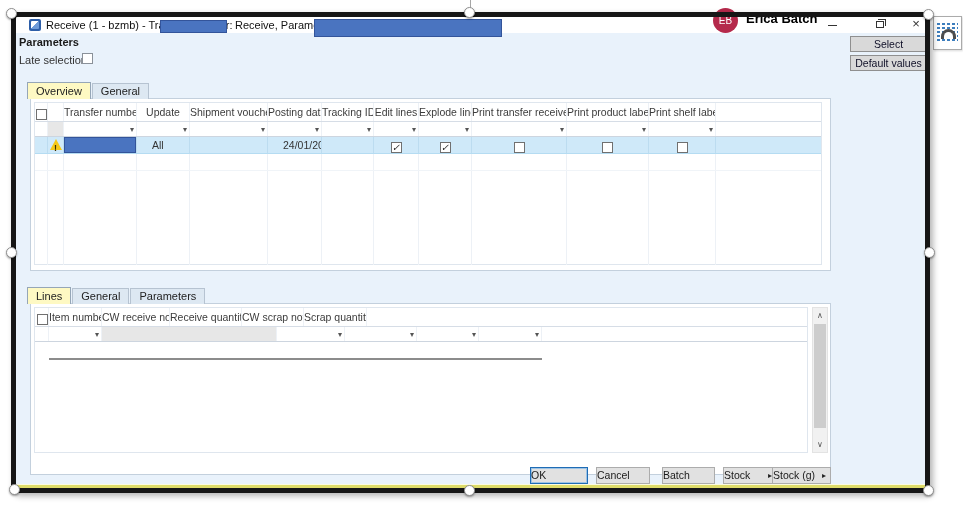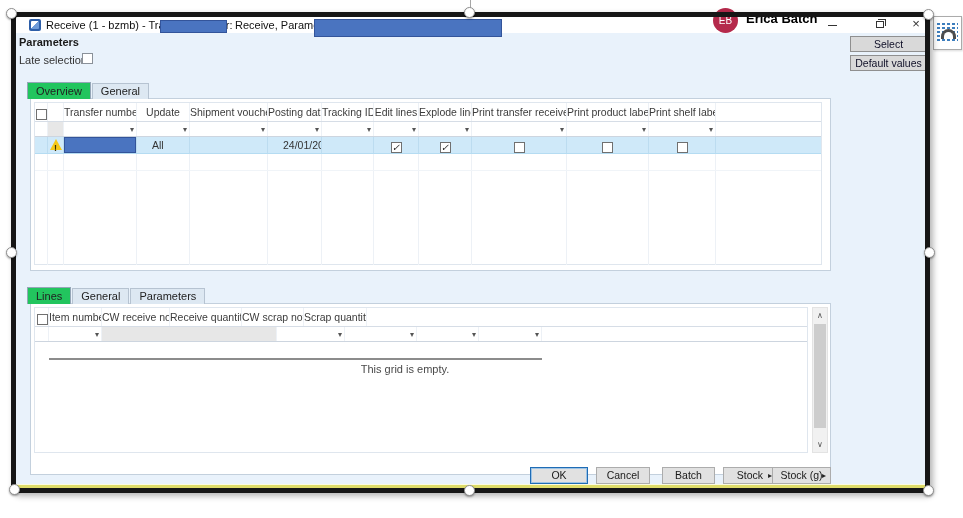--- a/index.html
+++ b/index.html
@@ -57,21 +57,21 @@
   .side-btn { position:absolute; left:834px; width:77px; height:16px; background:#d9d9d9; border:1px solid #8f8f8f;
               font-size:10.5px; color:#101028; text-align:center; line-height:14px; cursor:default; }
   .sb-select { top:19px; } .sb-default { top:38px; }
 
   
   .tabs { position:absolute; display:flex; z-index:4; }
   .tabs-upper { left:11px; top:66px; }
   .tabs-lower { left:11px; top:271px; }
   .tab { height:16px; padding:0 8px; font-size:11px; line-height:15px; color:#222;
          border:1px solid #b6c3d1; border-bottom:none; background:#dde8f2; margin-right:1px; cursor:default; }
-  .tab.active { background:#22c55e; height:17px; position:relative; top:-1px; line-height:17px; border-color:#95a6b7; }
+  .tab.active { background:#fef9c3; height:17px; position:relative; top:-1px; line-height:17px; border-color:#95a6b7; }
 
   
   .panel { position:absolute; left:14px; width:801px; background:#ffffff; border:1px solid #c3d0dd; }
   .panel-upper { top:81px; height:173px; }
   .panel-lower { top:286px; height:172px; }
   .gridbox { position:absolute; left:3px; top:3px; background:#fff; border:1px solid #dfe6ee; }
   .gb-upper { width:788px; height:163px; }
   .gb-lower { width:774px; height:146px; }
 
   .g-row { display:flex; }
@@ -110,21 +110,21 @@
   .empty-text { position:absolute; left:0; top:55px; width:740px; text-align:center; font-size:11px; color:#4a4a4a; }
 
   
   .vscroll { position:absolute; right:2px; top:3px; width:16px; height:146px; background:#f1f1f1; border:1px solid #e3e3e3; }
   .s-arrow { position:absolute; left:0; width:14px; height:15px; font-size:8px; color:#555; text-align:center; line-height:15px; cursor:default; }
   .s-up { top:0; } .s-down { bottom:0; }
   .s-thumb { position:absolute; left:1px; top:16px; width:12px; height:104px; background:#cdcdcd; cursor:default; }
 
   
   .fbtn { position:absolute; top:450px; height:17px; background:#e1e1e1; border:1px solid #acacac;
-          font-size:10.5px; color:#1a1a1a; text-align:center; line-height:15px; cursor:default; }
+          font-size:10.5px; color:#1a1a1a; line-height:15px; cursor:default; }
   .fb0 { left:514px; width:58px; border:1px solid #1f6cb5; box-shadow:inset 0 0 0 1px #9cc3e5; }
   .fb1 { left:580px; width:54px; }
   .fb2 { left:646px; width:53px; }
   .fb3 { left:707px; width:54px; }
   .fb4 { left:756px; width:59px; }
   .menu-arrow { position:absolute; right:4px; top:0; font-size:8px; line-height:15px; color:#222; }
 
   .yellow-bar { position:absolute; left:0; top:467px; width:909px; height:4px; background:#dedc6a; border-top:1px solid #fbfbe0; }
 </style>
 </head>
@@ -292,21 +292,20 @@
               <span class="farr">▾</span>
             </div>
           <div class="gc c5">
               <span class="farr">▾</span>
             </div>
           <div class="gc c6">
               <span class="farr">▾</span>
             </div>
         </div>
         <div class="dark-underline"></div>
-        <div class="empty-text">This grid is empty.</div>
       </div>
       <div class="vscroll">
         <div class="s-arrow s-up">∧</div>
         <div class="s-thumb"></div>
         <div class="s-arrow s-down">∨</div>
       </div>
     </div>
 
     <div class="fbtn fb0">OK</div>
     <div class="fbtn fb1">Cancel</div>

